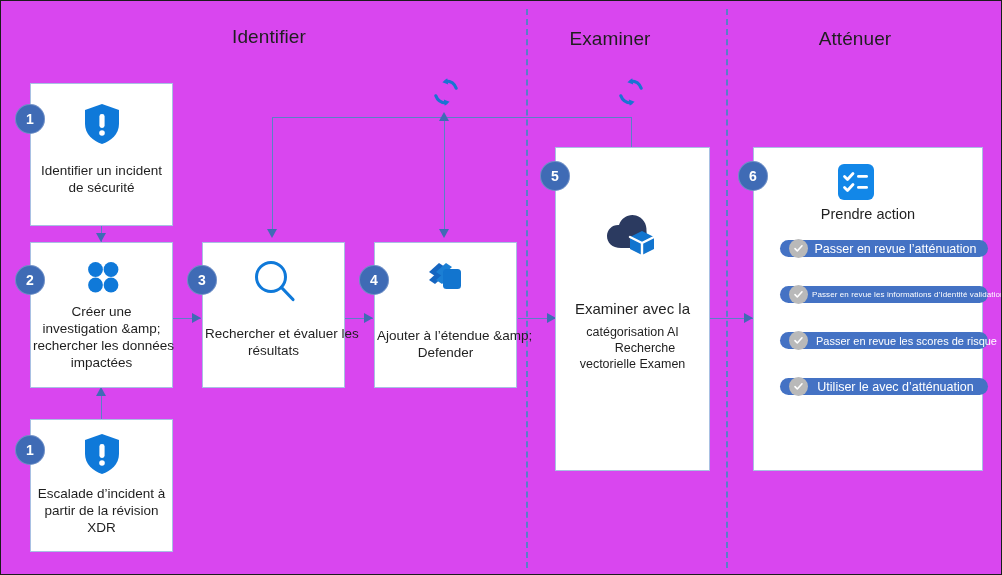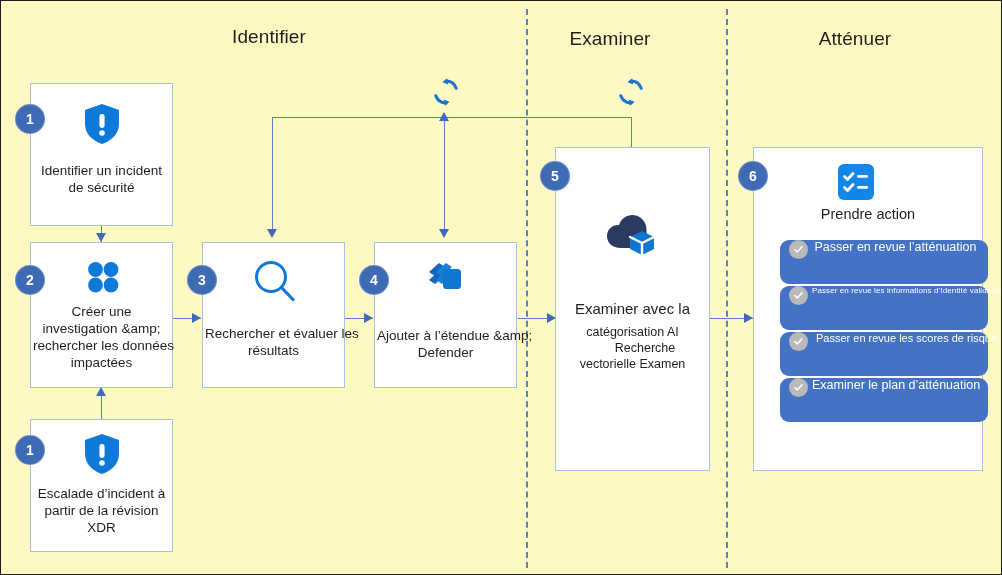--- a/index.html
+++ b/index.html
@@ -4,21 +4,21 @@
 <style>
   html,body{margin:0;padding:0;}
   body{
     background:#ffffff;
     font-family:"Liberation Sans", sans-serif;
   }
   #canvas{
     position:relative;
     width:1002px;
     height:575px;
-    background:#fef9c3;
+    background:#d946ef;
     border:1px solid #1c1c1c;
     box-sizing:border-box;
     overflow:hidden;
   }
 
   
   .phase-title{
     position:absolute;
     text-align:center;
     font-size:19px;
@@ -86,24 +86,24 @@
   .ln-h{position:absolute;height:0;border-top:1.6px solid #5b7fc7;}
   .ln-v{position:absolute;width:0;border-left:1.6px solid #5b7fc7;}
   .arrow{position:absolute;width:0;height:0;}
   .arrow.down{border-left:5.5px solid transparent;border-right:5.5px solid transparent;border-top:9px solid #3f6bb5;}
   .arrow.up{border-left:5.5px solid transparent;border-right:5.5px solid transparent;border-bottom:9px solid #3f6bb5;}
   .arrow.right{border-top:5.5px solid transparent;border-bottom:5.5px solid transparent;border-left:9px solid #3f6bb5;}
 
   
   .action-bar{
     position:absolute;
-    height:44px;
+    height:17px;
     background:#4472c4;
     display:flex;
-    align-items:flex-start;
+    align-items:center;
     overflow:visible;
     border-radius:9px;
   }
   .action-check{
     width:19px;height:19px;
     border-radius:50%;
     background:#b9b9b9;
     margin-left:9px;
     flex:0 0 auto;
     display:flex;align-items:center;justify-content:center;
@@ -282,21 +282,21 @@
       </span>
       <span class="action-text" style="font-size:11px;padding-left:8px;">Passer en revue les scores de risque</span>
     </div>
 
     <div class="action-bar" style="left:26px;top:230px;width:208px;">
       <span class="action-check">
         <svg width="11" height="11" viewBox="0 0 11 11">
             <path d="M2 5.6 L4.3 8 L9 2.8" stroke="#ffffff" stroke-width="1.6" fill="none" stroke-linecap="round" stroke-linejoin="round"></path>
           </svg>
       </span>
-      <span class="action-text">Examiner le plan d’atténuation</span>
+      <span class="action-text">Utiliser le avec d’atténuation</span>
     </div>
   </div>
   <div class="badge" style="left:737px;top:160px;">6</div>
 
   <div class="box" style="left:29px;top:418px;width:143px;height:133px;">
     <svg class="icon" style="left:50px;top:12px;" width="42" height="44" viewBox="0 0 42 44">
       <path d="M21 2 L38 8 V22 C38 32 30 39 21 42 C12 39 4 32 4 22 V8 Z" fill="#0f79d9"></path>
       <rect x="18.4" y="12" width="5.2" height="14" rx="2.4" fill="#ffffff"></rect>
       <circle cx="21" cy="31" r="2.8" fill="#ffffff"></circle>
     </svg>

